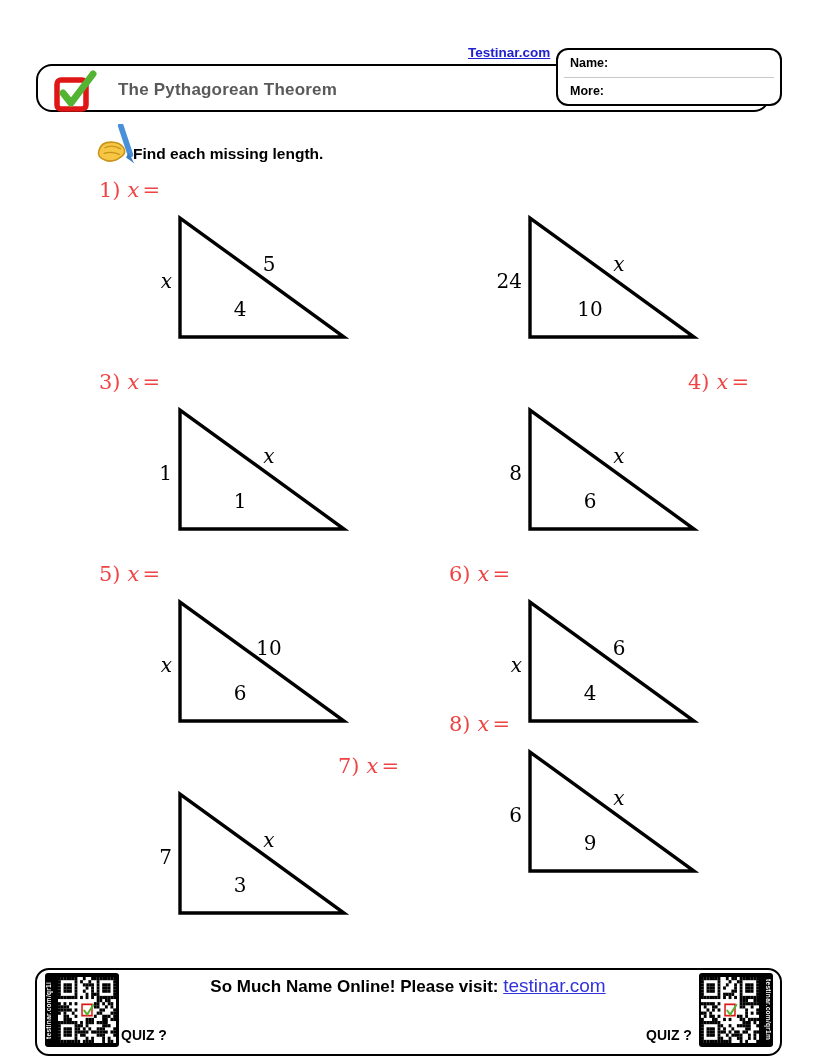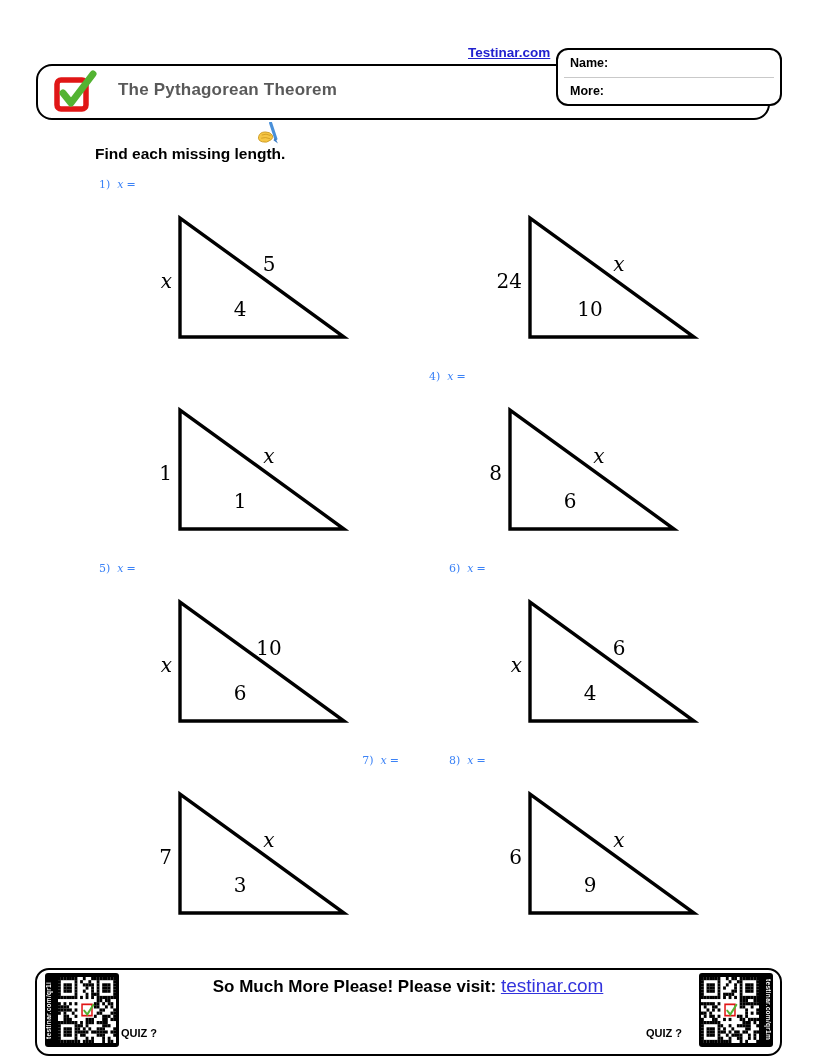--- a/index.html
+++ b/index.html
@@ -10,55 +10,55 @@
     --check-green:#53b332;
     --line-black:#000000;
   }
   *{margin:0;padding:0;box-sizing:border-box;}
   body{background:#fff;font-family:"Liberation Sans",sans-serif;}
   .page{position:relative;width:816px;height:1056px;background:#fff;overflow:hidden;margin-top:24px;}
 
   
   .top-link{position:absolute;left:468px;top:21px;font-size:13.5px;font-weight:bold;
     color:var(--link-blue);text-decoration:underline;cursor:pointer;}
-  .header-box{position:absolute;left:36px;top:40px;width:734px;height:56px;
+  .header-box{position:absolute;left:36px;top:40px;width:734px;height:48px;
     border:2.5px solid var(--line-black);border-radius:16px;background:#fff;
     display:flex;align-items:center;}
   .logo{position:absolute;left:16px;top:4px;width:44px;height:44px;}
   .header-title{position:absolute;left:80px;top:0;height:48px;display:flex;align-items:center;
     font-size:17px;font-weight:bold;color:var(--title-gray);letter-spacing:.2px;}
   .name-date-box{position:absolute;left:556px;top:24px;width:226px;height:58px;
     border:2.5px solid var(--line-black);border-radius:12px;background:#fff;z-index:5;
     display:flex;flex-direction:column;}
   .nd-row{flex:1;display:flex;align-items:center;padding-left:12px;
     font-size:12.5px;font-weight:600;color:#000;}
   .nd-div{height:1px;background:#c9c9c9;margin:0 6px;}
 
   
-  .instruction{position:absolute;left:95px;top:98px;height:44px;display:flex;align-items:flex-end;flex-direction:column;}
+  .instruction{position:absolute;left:95px;top:98px;height:44px;display:flex;align-items:flex-end;}
   .pencil-icon{width:42px;height:42px;margin-right:-4px;}
   .instruction-text{font-size:15.5px;font-weight:bold;color:#000;padding-bottom:3px;}
 
   
   .problem{position:absolute;width:300px;height:178px;}
-  .problem-label{font-family:"DejaVu Serif",serif;font-size:11px;color:#3b82f6;}
+  .problem-label{font-family:"DejaVu Serif",serif;font-size:21px;color:#ef4444;}
   .problem-label .var{font-style:italic;padding:0 3px 0 7px;}
   .tri{position:absolute;left:36px;top:35px;width:250px;height:135px;}
   .tri-shape{fill:none;stroke:var(--line-black);stroke-width:3.4;stroke-linejoin:miter;}
   .side-label{font-family:"DejaVu Serif",serif;font-size:20px;fill:#000;}
   .side-label.italic{font-style:italic;}
 
   
   .footer-box{position:absolute;left:35px;top:944px;width:747px;height:88px;
     border:2.5px solid var(--line-black);border-radius:14px;background:#fff;}
   .footer-message{position:absolute;left:0;top:951px;width:816px;text-align:center;
     font-size:17px;font-weight:bold;color:#000;}
   .footer-message a{font-size:19px;font-weight:normal;color:var(--footer-link-blue);
     text-decoration:underline;cursor:pointer;}
-  .mini-label{position:absolute;font-size:11px;font-weight:bold;color:#000;}
+  .mini-label{position:absolute;font-size:14px;font-weight:bold;color:#000;}
   .quiz-label{left:121px;top:1003px;}
   .more-label{left:646px;top:1003px;}
   .qr-block{position:absolute;top:949px;width:74px;height:74px;background:#000;
     border-radius:3px;display:flex;align-items:center;}
   .qr-left{left:45px;}
   .qr-right{left:699px;}
   .qr-caption{width:11px;overflow:hidden;color:#fff;font-size:6.5px;font-weight:bold;
     letter-spacing:.3px;text-align:center;white-space:nowrap;}
   .qr-left .qr-caption{writing-mode:vertical-rl;transform:rotate(180deg);height:70px;}
   .qr-right .qr-caption{writing-mode:vertical-rl;height:70px;}
@@ -111,29 +111,32 @@
     <div class="problem" style="left: 449px; top: 154px;">
       <svg class="tri" viewBox="0 0 250 135">
         <polygon class="tri-shape" points="45,5 45,124 209,124"></polygon>
         <text class="side-label" x="37" y="75" text-anchor="end">24</text>
         <text class="side-label italic" x="134" y="58" text-anchor="middle">x</text>
         <text class="side-label" x="105" y="103" text-anchor="middle">10</text>
       </svg>
     </div>
 
     <div class="problem" style="left: 99px; top: 346px;">
+      <div class="problem-label">
+        <span>3)</span><span class="var">x</span><span>=</span>
+      </div>
       <svg class="tri" viewBox="0 0 250 135">
         <polygon class="tri-shape" points="45,5 45,124 209,124"></polygon>
         <text class="side-label" x="37" y="75" text-anchor="end">1</text>
         <text class="side-label italic" x="134" y="58" text-anchor="middle">x</text>
         <text class="side-label" x="105" y="103" text-anchor="middle">1</text>
       </svg>
     </div>
 
-    <div class="problem" style="left: 429px; top: 346px;">
+    <div class="problem" style="left: 449px; top: 346px; text-align: right;">
       <div class="problem-label">
         <span>4)</span><span class="var">x</span><span>=</span>
       </div>
       <svg class="tri" viewBox="0 0 250 135">
         <polygon class="tri-shape" points="45,5 45,124 209,124"></polygon>
         <text class="side-label" x="37" y="75" text-anchor="end">8</text>
         <text class="side-label italic" x="134" y="58" text-anchor="middle">x</text>
         <text class="side-label" x="105" y="103" text-anchor="middle">6</text>
       </svg>
     </div>
@@ -167,21 +170,21 @@
         <span>7)</span><span class="var">x</span><span>=</span>
       </div>
       <svg class="tri" viewBox="0 0 250 135">
         <polygon class="tri-shape" points="45,5 45,124 209,124"></polygon>
         <text class="side-label" x="37" y="75" text-anchor="end">7</text>
         <text class="side-label italic" x="134" y="58" text-anchor="middle">x</text>
         <text class="side-label" x="105" y="103" text-anchor="middle">3</text>
       </svg>
     </div>
 
-    <div class="problem" style="left: 449px; top: 730px;">
+    <div class="problem" style="left: 449px; top: 688px;">
       <div class="problem-label">
         <span>8)</span><span class="var">x</span><span>=</span>
       </div>
       <svg class="tri" viewBox="0 0 250 135">
         <polygon class="tri-shape" points="45,5 45,124 209,124"></polygon>
         <text class="side-label" x="37" y="75" text-anchor="end">6</text>
         <text class="side-label italic" x="134" y="58" text-anchor="middle">x</text>
         <text class="side-label" x="105" y="103" text-anchor="middle">9</text>
       </svg>
     </div>
@@ -417,21 +420,21 @@
         <rect x="18" y="20" width="1.02" height="1.02" fill="#000"></rect>
         <rect x="19" y="20" width="1.02" height="1.02" fill="#000"></rect>
         <rect x="8.7" y="8.7" width="3.6" height="3.6" fill="#fff" stroke="var(--logo-red)" stroke-width="0.55"></rect>
         <path d="M9.5 10.7 L10.6 11.9 L12.8 8.9" fill="none" stroke="var(--check-green)" stroke-width="0.7" stroke-linecap="round"></path>
       </svg>
   </div>
 
   <span class="mini-label quiz-label">QUIZ ?</span>
 
   <div class="footer-message">
-    <span>So Much More Please! Please visit:</span>
+    <span>So Much Name Online! Please visit:</span>
     <a>testinar.com</a>
   </div>
 
   <span class="mini-label more-label">QUIZ ?</span>
 
   <div class="qr-block qr-right">
     <svg class="qr-svg" id="qr-right-svg" viewBox="0 0 21 21" preserveAspectRatio="none">
         <rect x="0" y="0" width="1.02" height="1.02" fill="#000"></rect>
         <rect x="1" y="0" width="1.02" height="1.02" fill="#000"></rect>
         <rect x="2" y="0" width="1.02" height="1.02" fill="#000"></rect>

